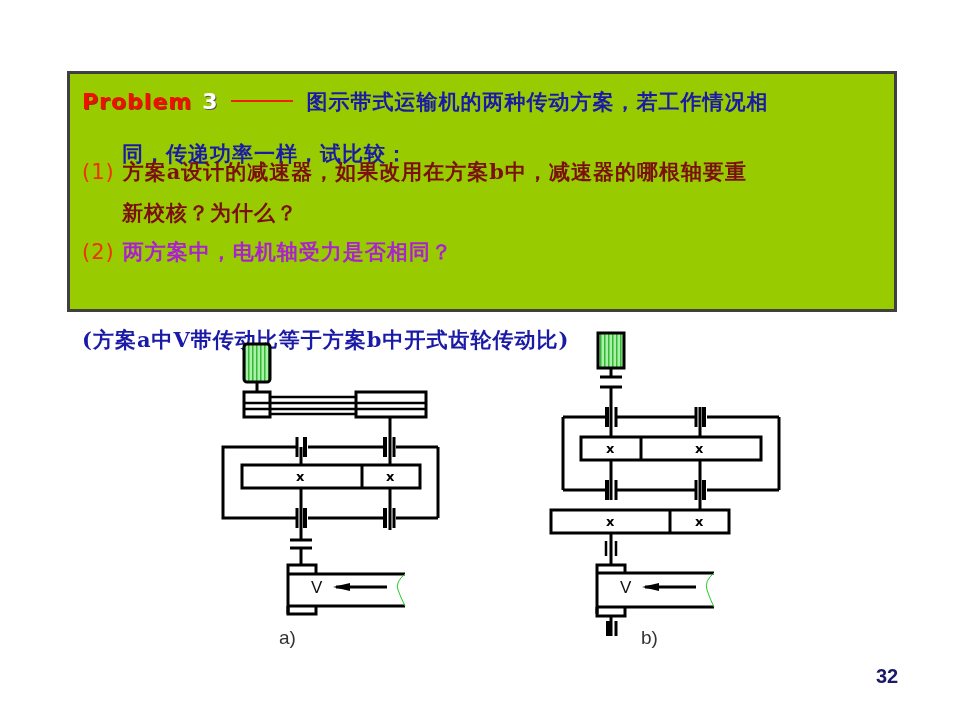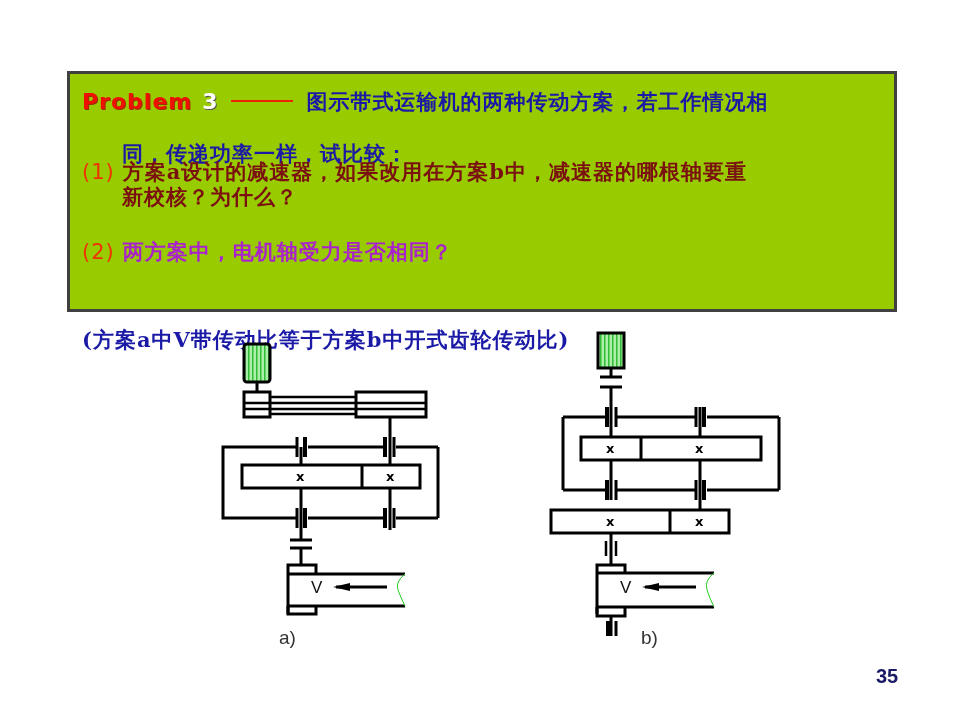--- a/index.html
+++ b/index.html
@@ -56,21 +56,21 @@
       background: #ee2200;
       vertical-align: middle;
       margin: 0 14px 0 12px;
       position: relative;
       top: -3px;
     }
     .blue { color: #1a1aa6; }
     .indent { left: 52px; }
     .l2 { top: 66px; }
     .l3 { top: 84px; }
-    .l4 { top: 109px; font-family: Liberation Serif, serif; }
+    .l4 { top: 125px; font-family: Liberation Serif, serif; }
     .l5 { top: 164px; }
     .l6 { top: 205px; }
     .num-label {
       color: #ee3300;
       font-family: "DejaVu Sans", sans-serif;
       font-weight: normal;
       margin-right: 8px;
     }
     .maroon { color: #7a1010; }
     .purple { color: #aa22cc; }
@@ -252,13 +252,13 @@
     <text x="695" y="526">x</text>
   </g>
 </svg>
 
 <div class="v-label" style="left:311px; top:578px;">V</div>
 <div class="caption" style="left:279px; top:627px;">a)</div>
 
 <div class="v-label" style="left:620px; top:578px;">V</div>
 <div class="caption" style="left:641px; top:627px;">b)</div>
 
-<div class="page-number">35</div>
+<div class="page-number">32</div>
 
 </body></html>

